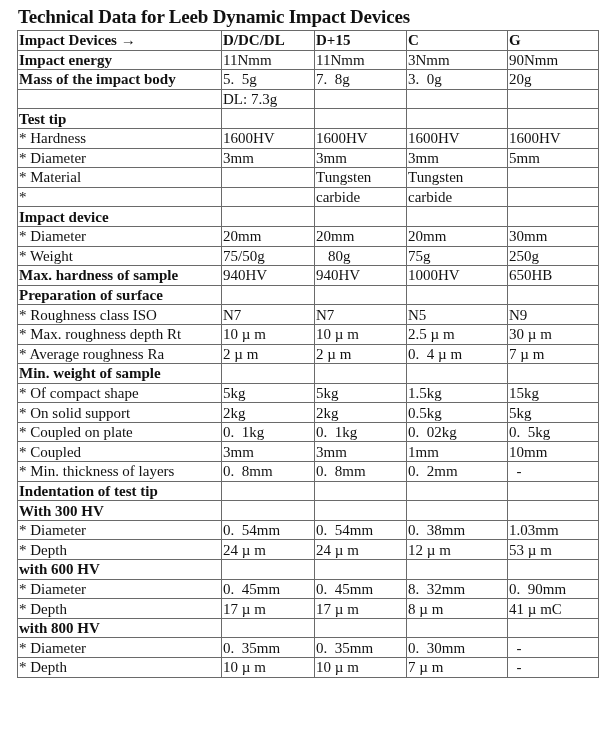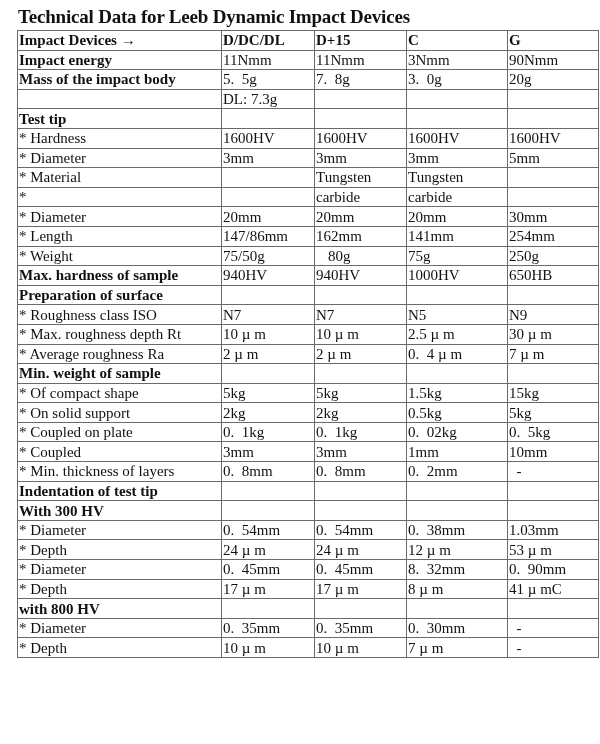--- a/index.html
+++ b/index.html
@@ -91,32 +91,32 @@
         <td style="white-space: pre;"></td>
       </tr>
       <tr>
         <td class="lbl">*</td>
         <td style="white-space: pre;"></td>
         <td style="white-space: pre;">carbide</td>
         <td style="white-space: pre;">carbide</td>
         <td style="white-space: pre;"></td>
       </tr>
       <tr>
+        <td class="lbl bold">Impact device</td>
+        <td style="white-space: pre;"></td>
+        <td style="white-space: pre;"></td>
+        <td style="white-space: pre;"></td>
+        <td style="white-space: pre;"></td>
+      </tr>
+      <tr>
         <td class="lbl">* Diameter</td>
         <td style="white-space: pre;">20mm</td>
         <td style="white-space: pre;">20mm</td>
         <td style="white-space: pre;">20mm</td>
         <td style="white-space: pre;">30mm</td>
-      </tr>
-      <tr>
-        <td class="lbl">* Length</td>
-        <td style="white-space: pre;">147/86mm</td>
-        <td style="white-space: pre;">162mm</td>
-        <td style="white-space: pre;">141mm</td>
-        <td style="white-space: pre;">254mm</td>
       </tr>
       <tr>
         <td class="lbl">* Weight</td>
         <td style="white-space: pre;">75/50g</td>
         <td style="white-space: pre; padding-left: 13px;">80g</td>
         <td style="white-space: pre;">75g</td>
         <td style="white-space: pre;">250g</td>
       </tr>
       <tr>
         <td class="lbl bold">Max. hardness of sample</td>
@@ -217,20 +217,27 @@
         <td style="white-space: pre;">1.03mm</td>
       </tr>
       <tr>
         <td class="lbl">* Depth</td>
         <td style="white-space: pre;">24 µ m</td>
         <td style="white-space: pre;">24 µ m</td>
         <td style="white-space: pre;">12 µ m</td>
         <td style="white-space: pre;">53 µ m</td>
       </tr>
       <tr>
+        <td class="lbl bold">with 600 HV</td>
+        <td style="white-space: pre;"></td>
+        <td style="white-space: pre;"></td>
+        <td style="white-space: pre;"></td>
+        <td style="white-space: pre;"></td>
+      </tr>
+      <tr>
         <td class="lbl">* Diameter</td>
         <td style="white-space: pre;">0.  45mm</td>
         <td style="white-space: pre;">0.  45mm</td>
         <td style="white-space: pre;">8.  32mm</td>
         <td style="white-space: pre;">0.  90mm</td>
       </tr>
       <tr>
         <td class="lbl">* Depth</td>
         <td style="white-space: pre;">17 µ m</td>
         <td style="white-space: pre;">17 µ m</td>

